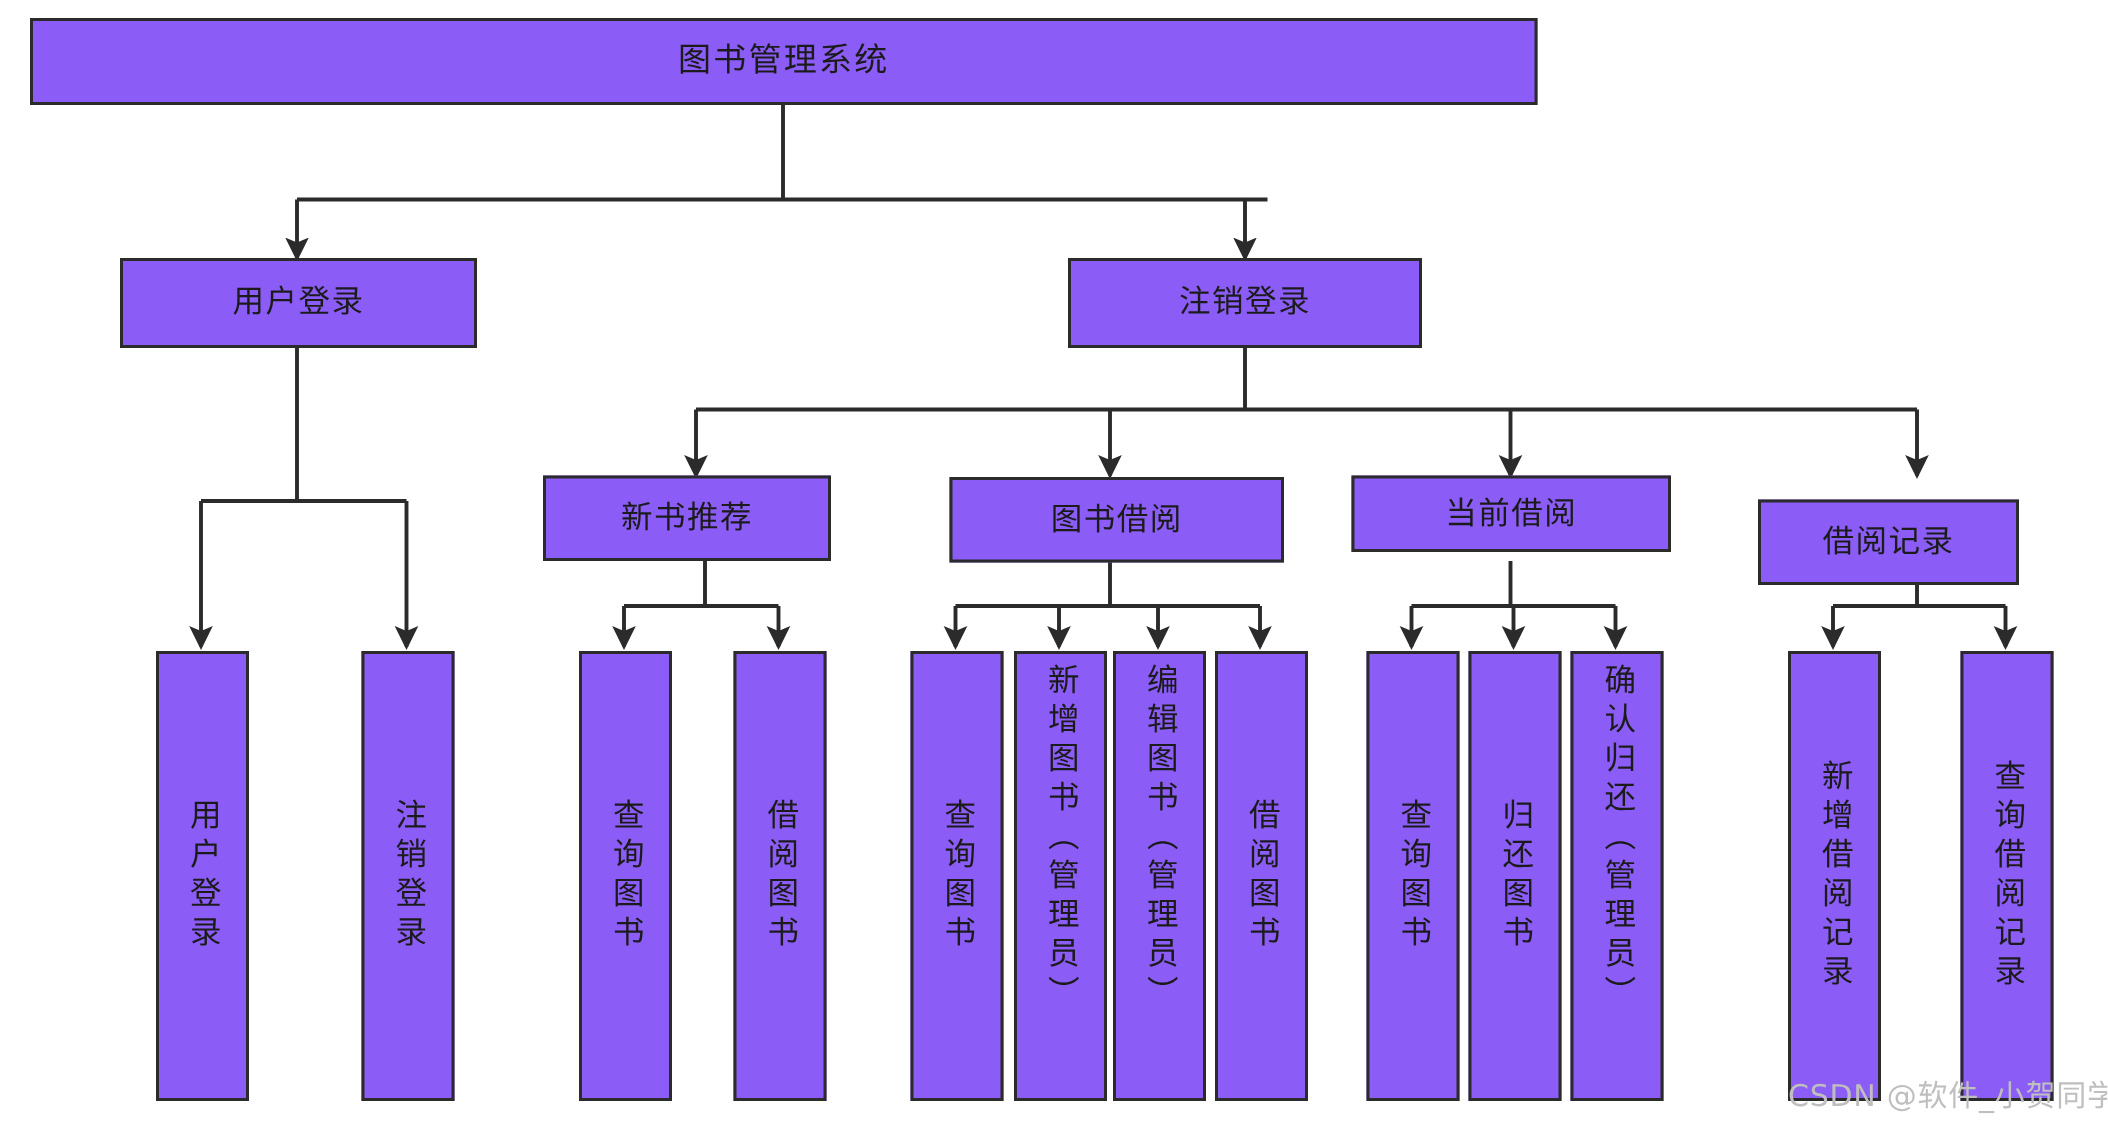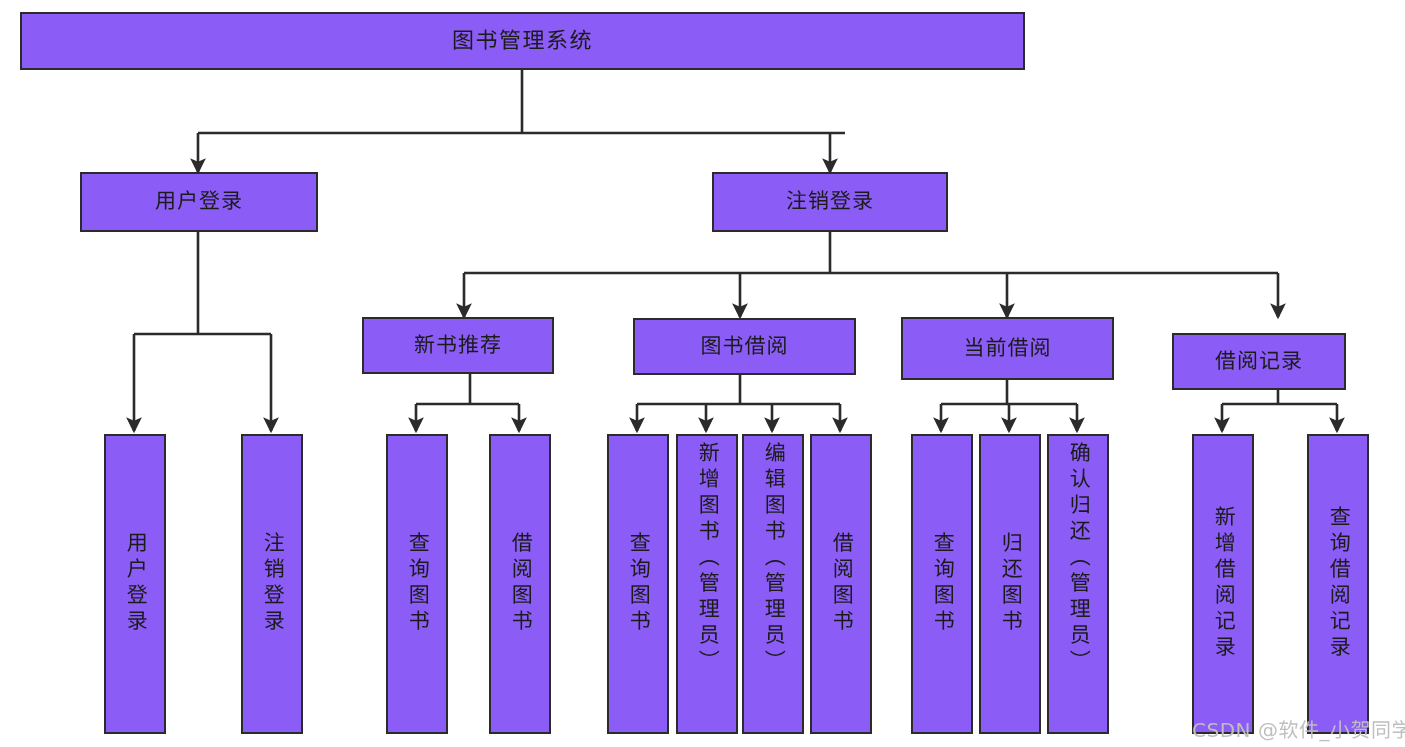--- a/index.html
+++ b/index.html
@@ -142,21 +142,21 @@
   </div>
 
   <div class="node node-h" style="left:362px; top:317px; width:192px; height:57px;">
     <span class="label">新书推荐</span>
   </div>
 
   <div class="node node-h" style="left:633px; top:318px; width:223px; height:57px;">
     <span class="label">图书借阅</span>
   </div>
 
-  <div class="node node-h" style="left:901px; top:317px; width:213px; height:63px;">
+  <div class="node node-h" style="left:901px; top:317px; width:213px; height:51px;">
     <span class="label">当前借阅</span>
   </div>
 
   <div class="node node-h" style="left:1172px; top:317px; width:174px; height:57px;margin-top:16px;">
     <span class="label">借阅记录</span>
   </div>
 
   <div class="node node-v vcenter" style="left:104px; top:434px; width:62px; height:300px;">
     <span class="label">用户登录</span>
   </div>

